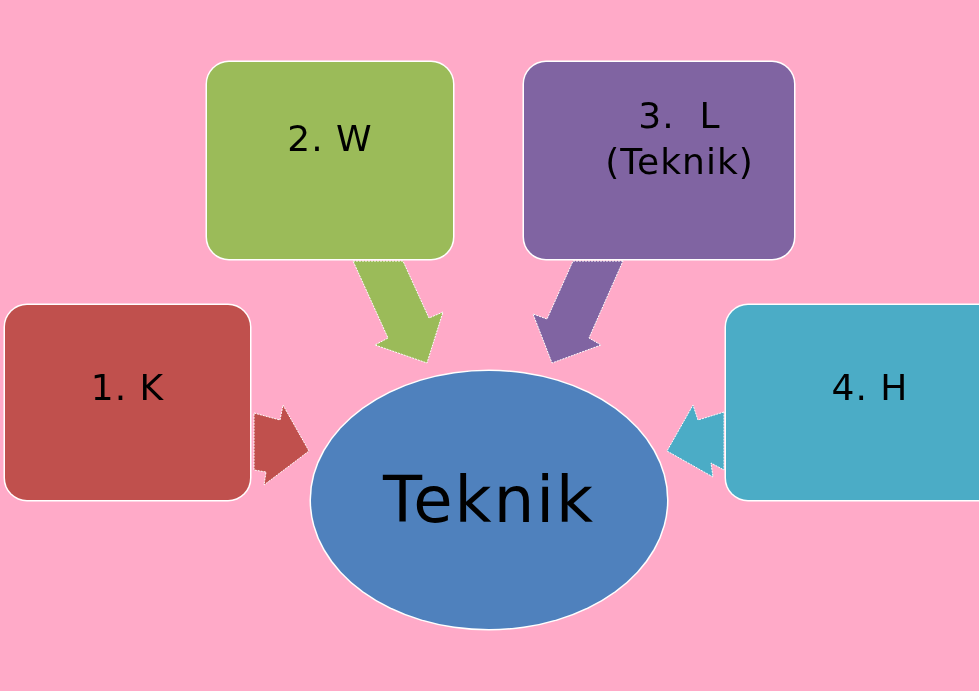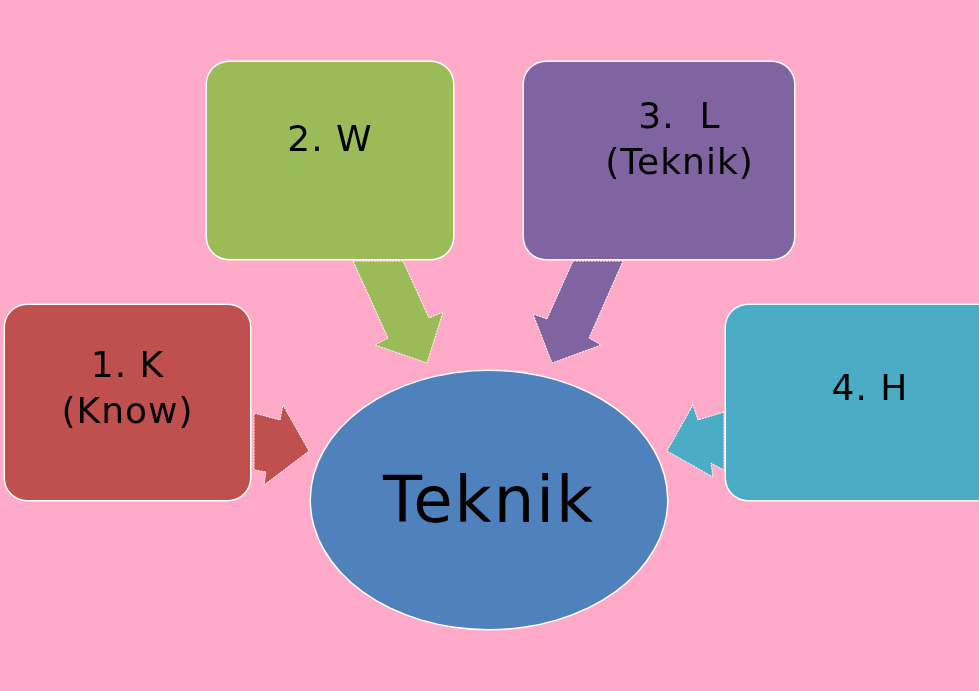--- a/index.html
+++ b/index.html
@@ -41,21 +41,20 @@
 
 <svg id="arrows" viewBox="0 0 979 691">
   <polygon points="254,413 280,420 283,405 309,451 264,485 266,472 254,470" fill="#c0504d"></polygon>
   <polygon points="353,261 403,261 429,318 443,312 427,363 375,345 388,338" fill="#9bbb59"></polygon>
   <polygon points="623,261 573,261 547,319 533,314 552,363 601,345 589,338" fill="#8064a2"></polygon>
   <polygon points="724,412 698,420 693,405 667,451 713,477 711,463 724,470" fill="#4bacc6"></polygon>
 </svg>
 
 <div id="box-k" class="box">
   <span class="line">1. K</span>
-  <span class="line">(Know)</span>
 </div>
 
 <div id="box-w" class="box">
   <span class="line">2. W</span>
 </div>
 
 <div id="box-l" class="box">
   <span class="line">3.  L</span>
   <span class="line">(Teknik)</span>
 </div>

